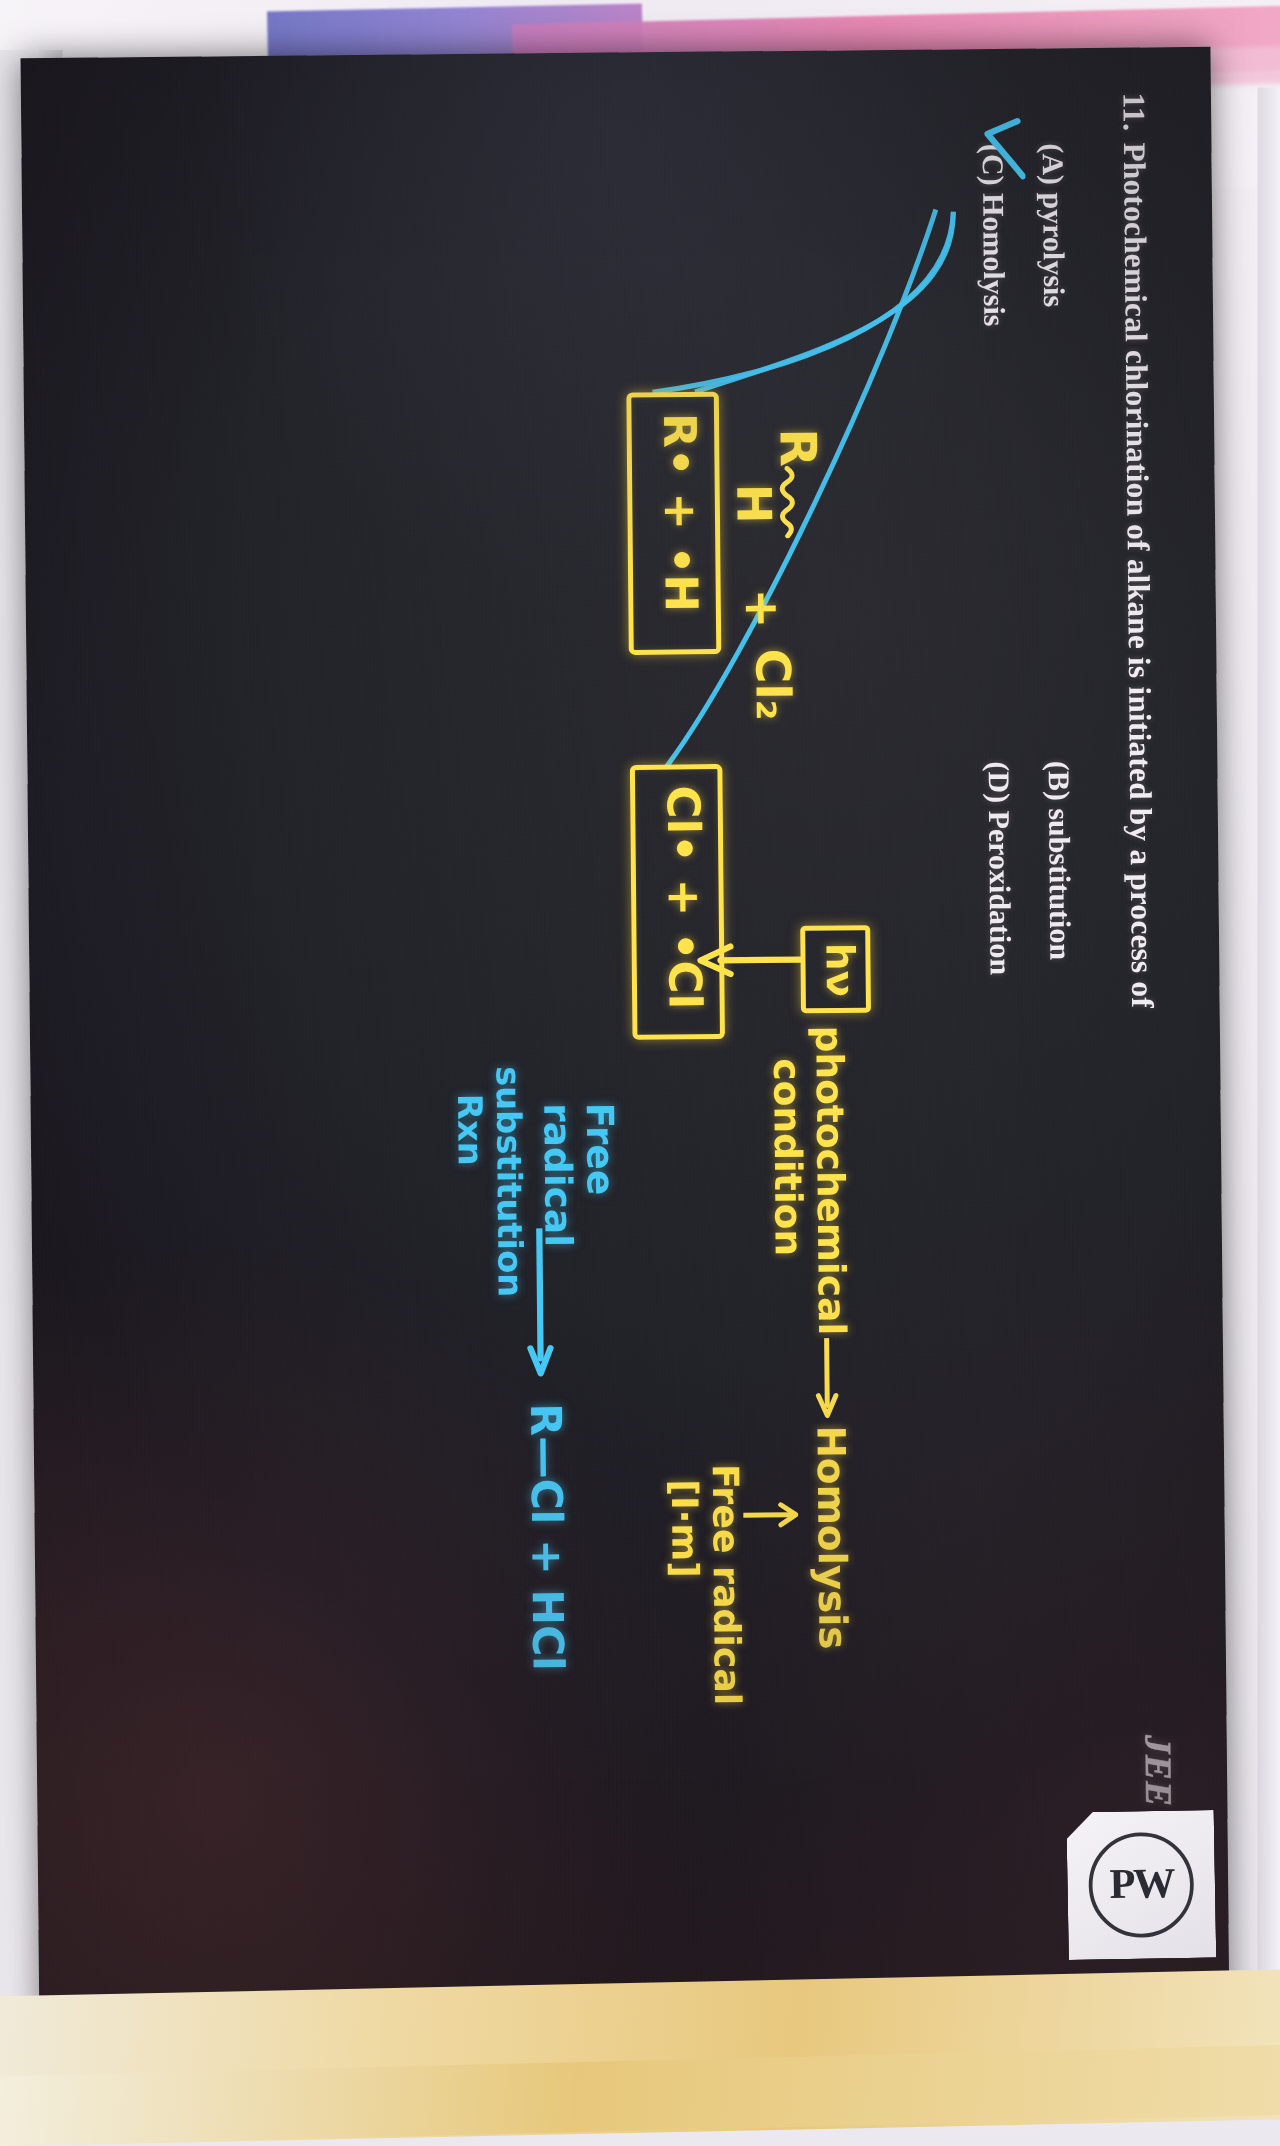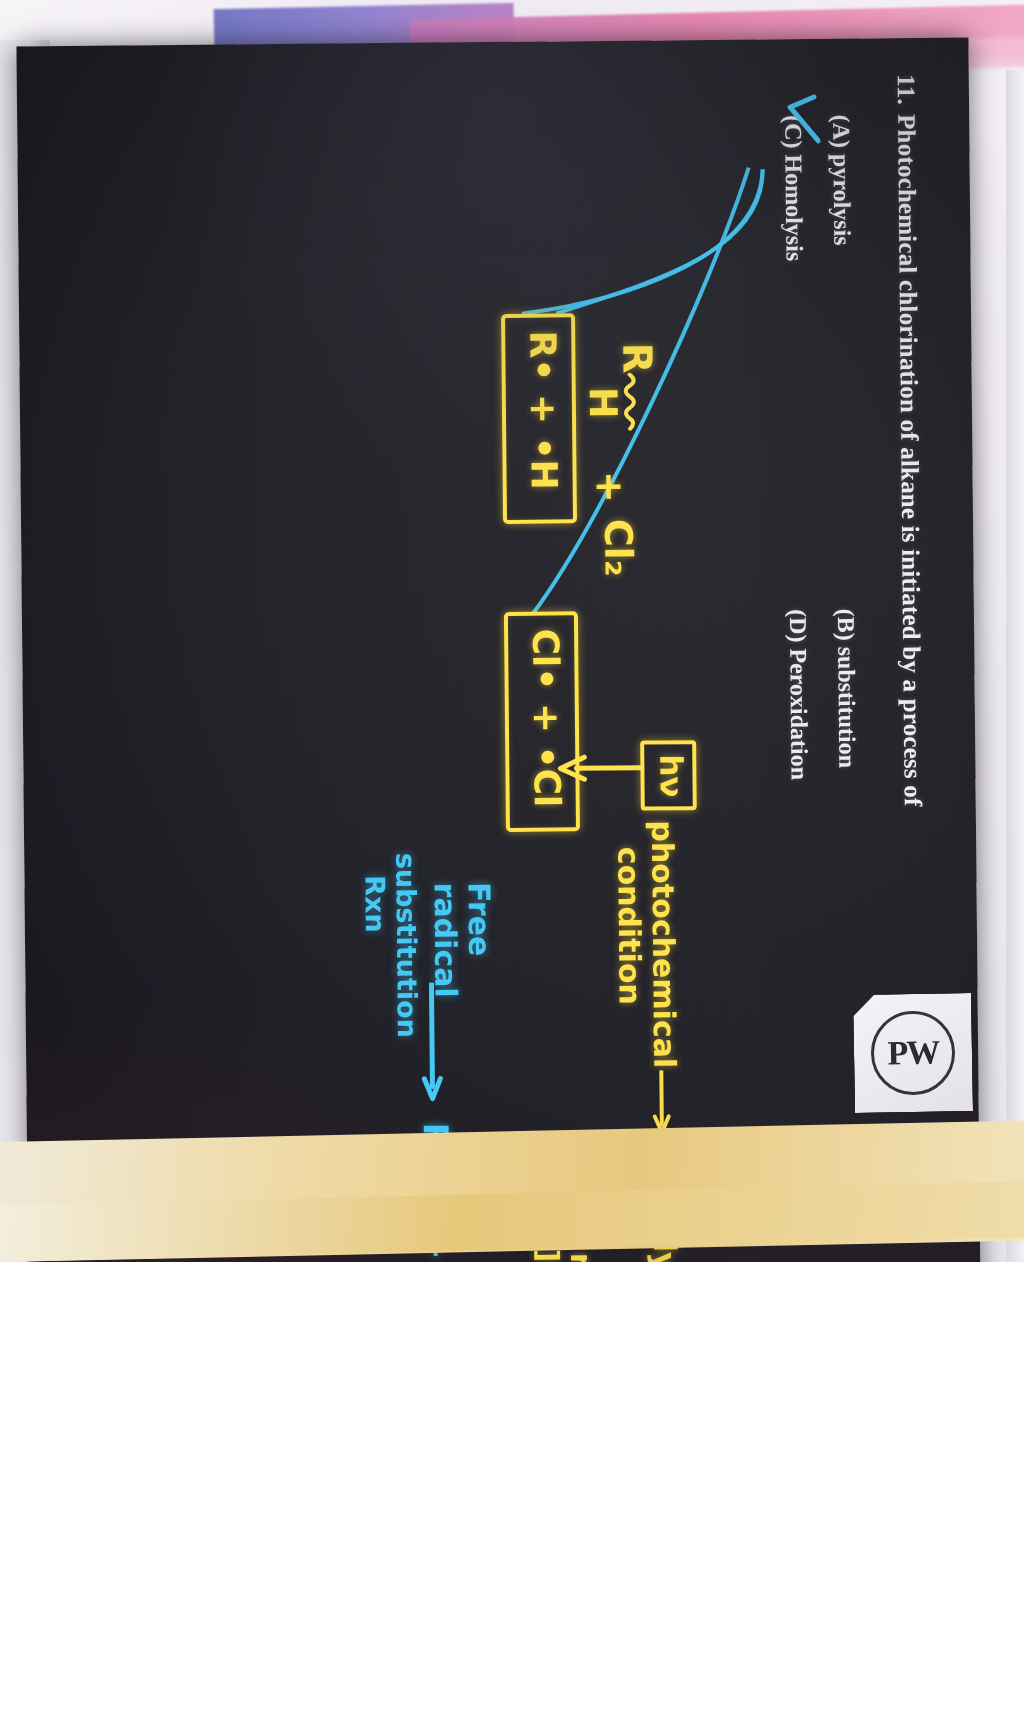--- a/index.html
+++ b/index.html
@@ -1,20 +1,20 @@
 <!DOCTYPE html>
 <html><head>
 <meta charset="utf-8">
 <style>
   html,body{margin:0;padding:0;background:#ffffff;}
   body{width:1024px;height:1717px;overflow:hidden;font-family:"Liberation Sans",sans-serif;}
 
   
   #photo{
-    position:relative;width:1024px;height:1262px;overflow:hidden;
+    position:relative;width:1024px;height:1717px;overflow:hidden;
     background:
       linear-gradient(180deg,#f2eef4 0%,#ece8f0 100%);
   }
 
   
   .paper-top{
     position:absolute;left:0;top:0;width:1024px;height:150px;
     background:linear-gradient(110deg,#f7f4f8 0%,#efeaf2 40%,#f4f0f6 100%);
   }
   .band-purple{

